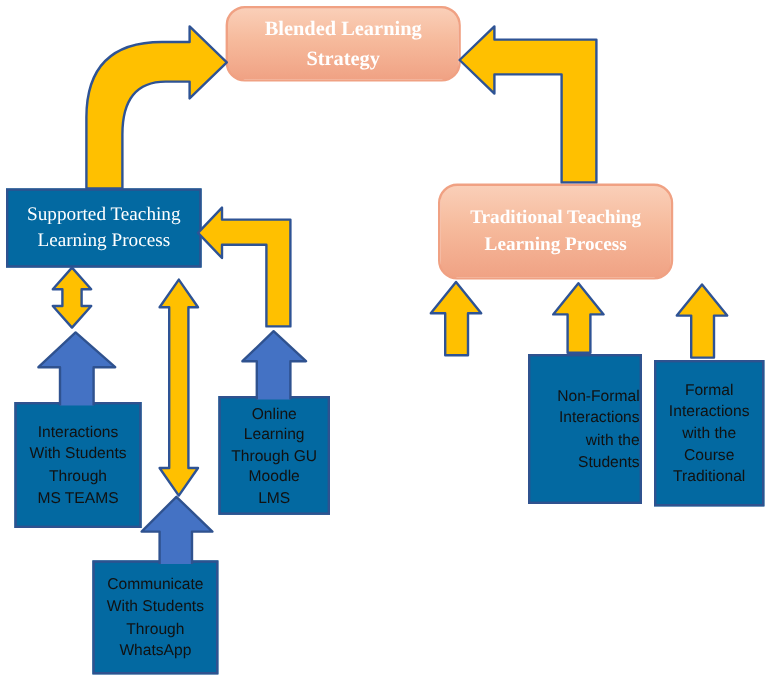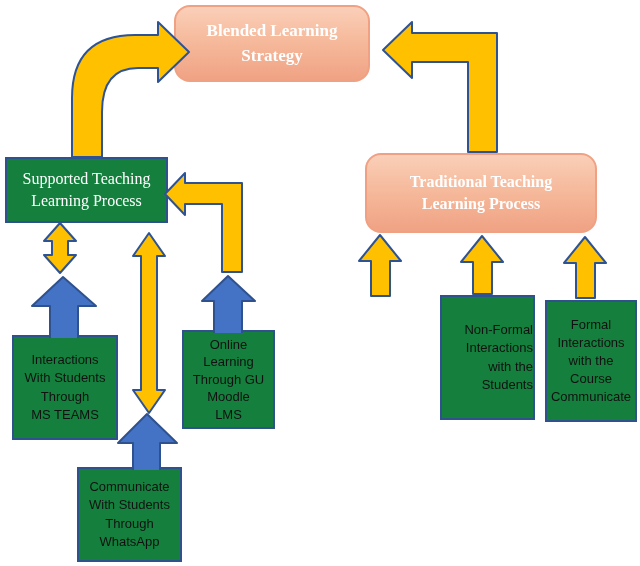--- a/index.html
+++ b/index.html
@@ -10,34 +10,34 @@
   .node{
     position:absolute;display:flex;align-items:center;justify-content:center;
     text-align:center;box-sizing:border-box;
   }
   .node .label{white-space:pre-line;display:block;width:100%;}
   .peach{
     background:linear-gradient(180deg,#FACFB8 0%,#F6BA9C 45%,#F0A284 100%);
     border:2px solid #F0A183;border-radius:16px;
   }
   .bluebox{
-    background:#15803d;border:2px solid #2F528F;
+    background:#0369a1;border:2px solid #2F528F;
   }
   .serif-bold{
     font-family:"Liberation Serif",serif;font-weight:bold;color:#ffffff;
   }
   .serif-reg{
     font-family:"Liberation Serif",serif;font-weight:normal;color:#ffffff;
   }
   .sans-dark{
     font-family:"Liberation Sans",sans-serif;color:#111111;
   }
-  #blended-box{left:174px;top:5px;width:196px;height:77px;font-size:17px;line-height:1.45;}
+  #blended-box{left:188px;top:5px;width:196px;height:63px;font-size:17px;line-height:1.45;}
   #supported-box{left:5px;top:157px;width:163px;height:66px;font-size:16px;line-height:1.35;}
-  #traditional-box{left:365px;top:153px;width:232px;height:80px;font-size:16px;line-height:1.4;}
+  #traditional-box{left:365px;top:153px;width:196px;height:80px;font-size:16px;line-height:1.4;}
   #teams-box{left:12px;top:335px;width:106px;height:105px;font-size:13px;line-height:1.4;}
   #moodle-box{left:182px;top:330px;width:93px;height:99px;font-size:13px;line-height:1.35;}
   #whatsapp-box{left:77px;top:467px;width:105px;height:95px;font-size:13px;line-height:1.4;}
   #face-box{left:340px;top:300px;width:88px;height:118px;font-size:13px;line-height:1.4;}
   #nonformal-box{left:440px;top:295px;width:95px;height:125px;font-size:13px;line-height:1.4;text-align:right;}
   #formal-box{left:545px;top:300px;width:92px;height:122px;font-size:13px;line-height:1.4;}
   #arrow-layer{position:absolute;left:0;top:0;width:640px;height:566px;pointer-events:none;}
   .gold{fill:#FFC000;stroke:#2E5395;stroke-width:2;stroke-linejoin:round;}
   .bluearrow{fill:#4472C4;stroke:#2F528F;stroke-width:2;stroke-linejoin:round;}
 </style>
@@ -89,21 +89,21 @@
 Interactions
 with the
 Students</span>
   </div>
 
   <div class="node bluebox sans-dark" id="formal-box">
     <span class="label">Formal
 Interactions
 with the
 Course
-Communicate</span>
+Traditional</span>
   </div>
 
   <svg id="arrow-layer" viewBox="0 0 640 566">
 
     <path class="gold" d="M 72,157 L 72,98 Q 72,35 135,35 L 158,35 L 158,22 L 189,52 L 158,82 L 158,68 L 138,68 Q 102,68 102,112 L 102,157 Z"></path>
 
     <path class="gold" d="M 383,50 L 412,22 L 412,33 L 497,33 L 497,152 L 468,152 L 468,62 L 412,62 L 412,78 Z"></path>
 
     <path class="gold" d="M 165,194 L 185,173 L 185,183 L 242,183 L 242,272 L 222,272 L 222,204 L 185,204 L 185,215 Z"></path>
 

